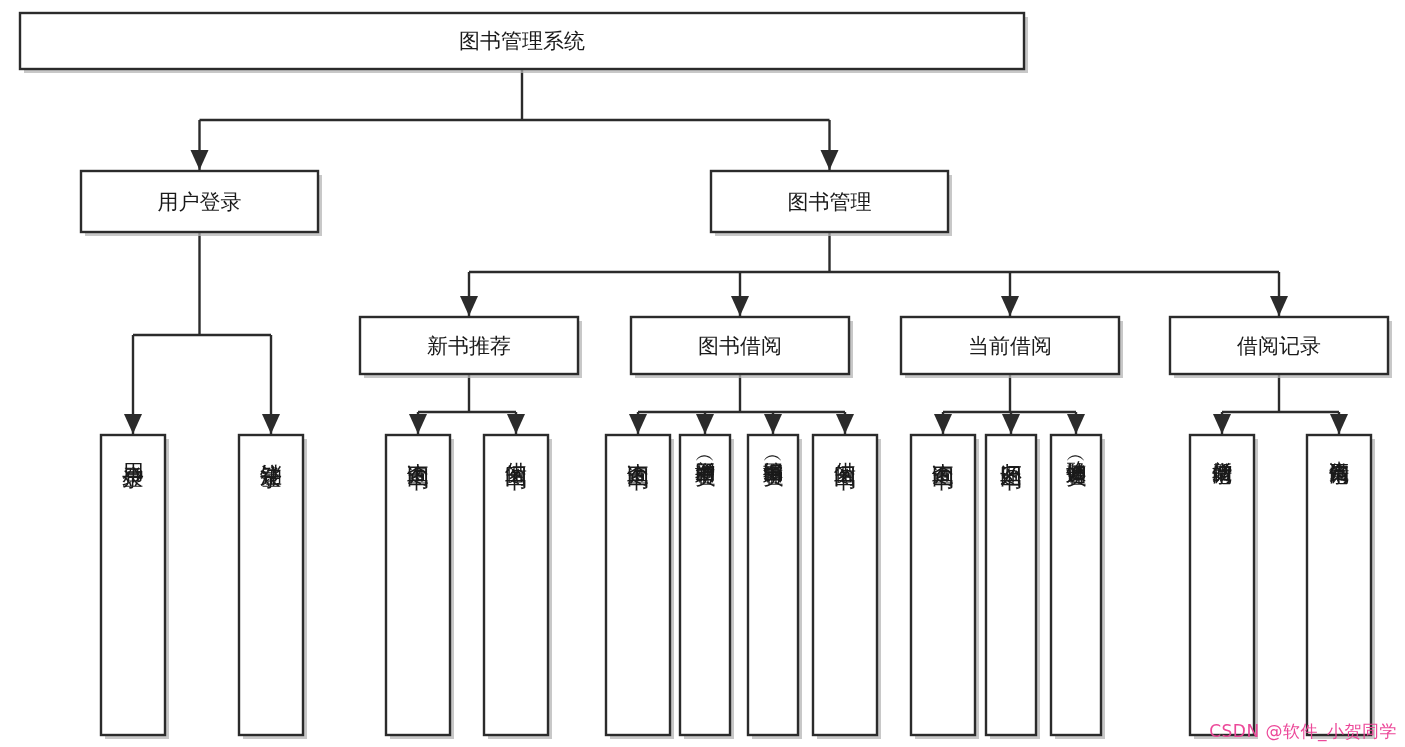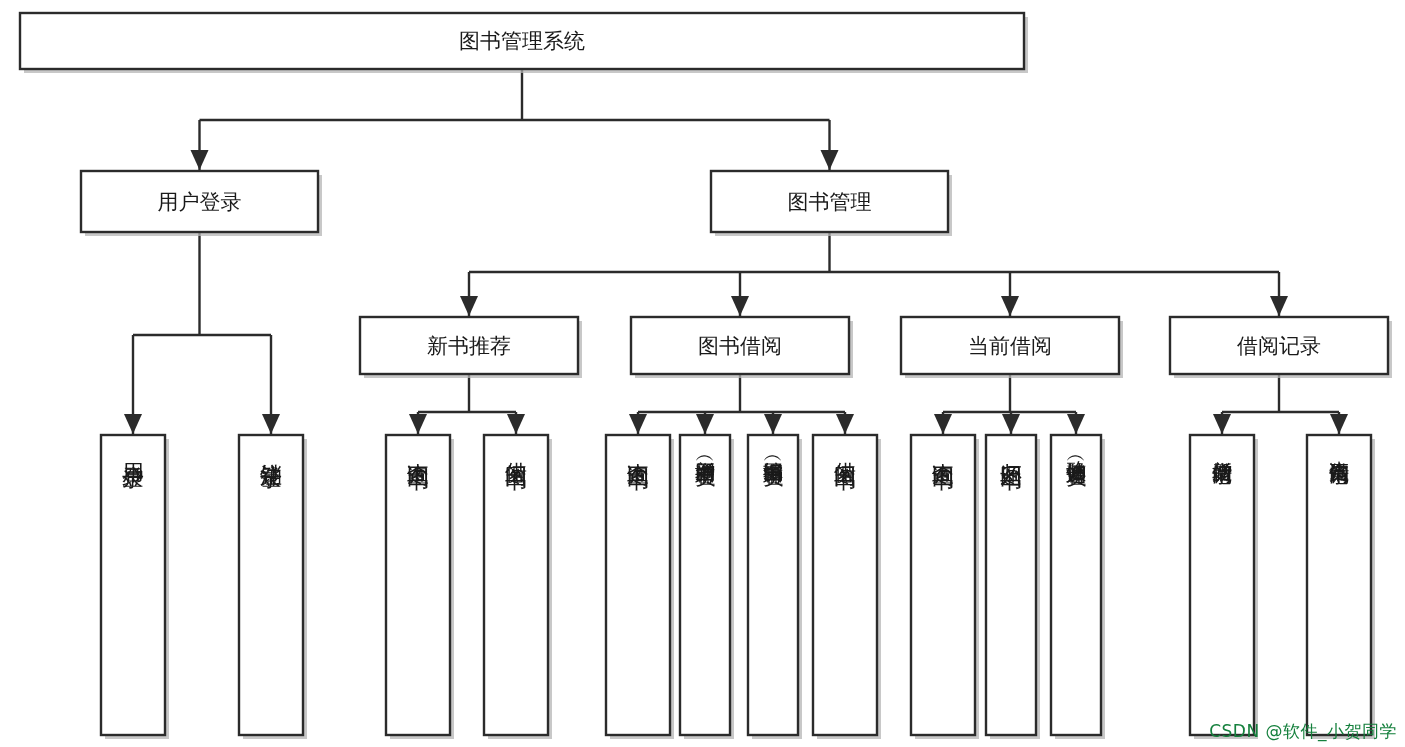--- a/index.html
+++ b/index.html
@@ -67,21 +67,21 @@
     letter-spacing: 2px;
     color: #1a1a1a;
     white-space: nowrap;
   }
   .watermark {
     position: absolute;
     right: 8px;
     bottom: 4px;
     font-family: "DejaVu Sans", "Liberation Sans", sans-serif;
     font-size: 17px;
-    color: #15803d;
+    color: #ec4899;
     letter-spacing: 0.5px;
     white-space: nowrap;
   }
 </style>
 </head>
 <body>
 
 <div id="stage">
 
   <svg class="diagram" viewBox="0 0 1405 747">

